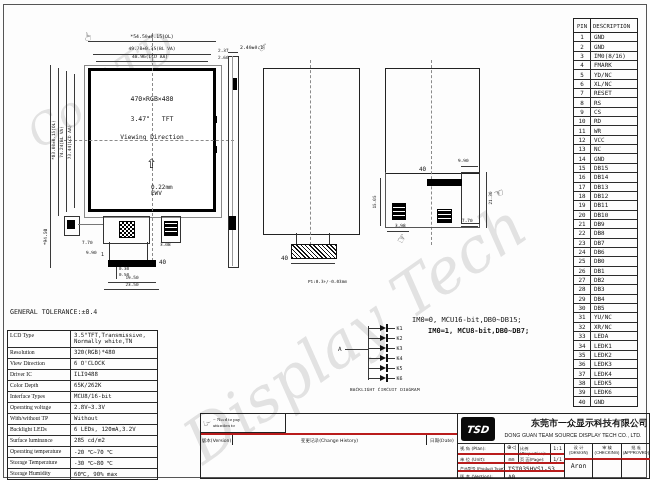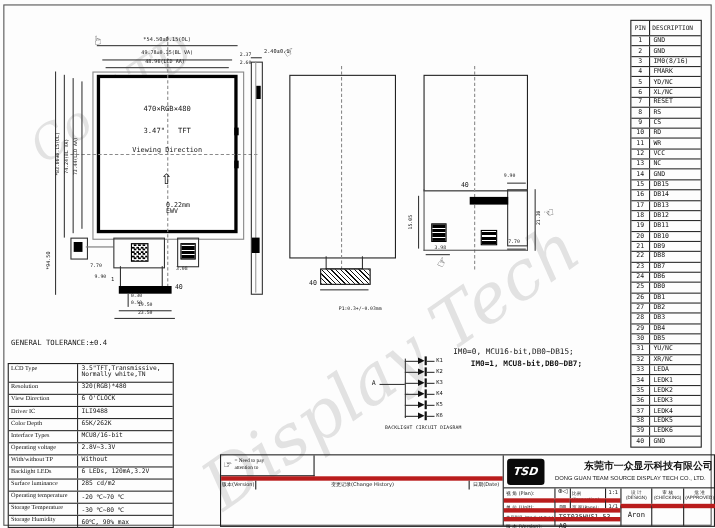--- a/index.html
+++ b/index.html
@@ -36,21 +36,21 @@
   #spec-table{position:absolute;left:7px;top:330px;width:151px;border:1px solid #222;z-index:1;box-sizing:border-box;background:transparent}
   .spec-row{display:flex;height:11px;border-top:1px solid #2b2b2b;box-sizing:border-box}
   .spec-row.tall{height:16px}
   .spec-row:first-child{border-top:none}
   .spec-label{width:62px;font-family:"Liberation Serif",serif;font-size:5.7px;padding:1px 0 0 2px;box-sizing:border-box}
   .spec-value{flex:1;border-left:1px solid #2b2b2b;font-size:5.7px;padding:1px 0 0 3px;white-space:pre-line;box-sizing:border-box}
 
   
   #bottom-block{position:absolute;left:200px;top:413px;width:448px;height:64px;border:1px solid #222;z-index:1;box-sizing:content-box}
   .cell{position:absolute;box-sizing:border-box}
-  .bl{border-left:1px solid #222}.bt{border-top:4px solid #b91c1c}.br{border-right:1px solid #222}.bb{border-bottom:1px solid #222}
+  .bl{border-left:1px solid #222}.bt{border-top:2px solid #b91c1c}.br{border-right:1px solid #222}.bb{border-bottom:1px solid #222}
   .cn{font-family:"DejaVu Sans",sans-serif}
   #change-rows{position:absolute;left:0;top:31px;width:256px;height:33px;display:flex;flex-direction:column}
   .ch-row{flex:1;display:flex;border-top:1px solid #222;box-sizing:border-box}
   .ch-v{width:32px;border-right:1px solid #222;font-size:5px;display:flex;align-items:center;justify-content:center;box-sizing:border-box}
   .ch-h{flex:1;border-right:1px solid #222;font-size:8.5px;letter-spacing:1px;display:flex;align-items:center;justify-content:center;box-sizing:border-box}
   .ch-d{width:30px;font-size:5.4px;font-weight:bold;display:flex;align-items:center;justify-content:center;box-sizing:border-box}
 
   
   #bl-rows{position:absolute;left:368px;top:324px;width:70px;height:58px;display:flex;flex-direction:column;justify-content:space-between}
   .bl-row{display:flex;align-items:center;height:8px}

